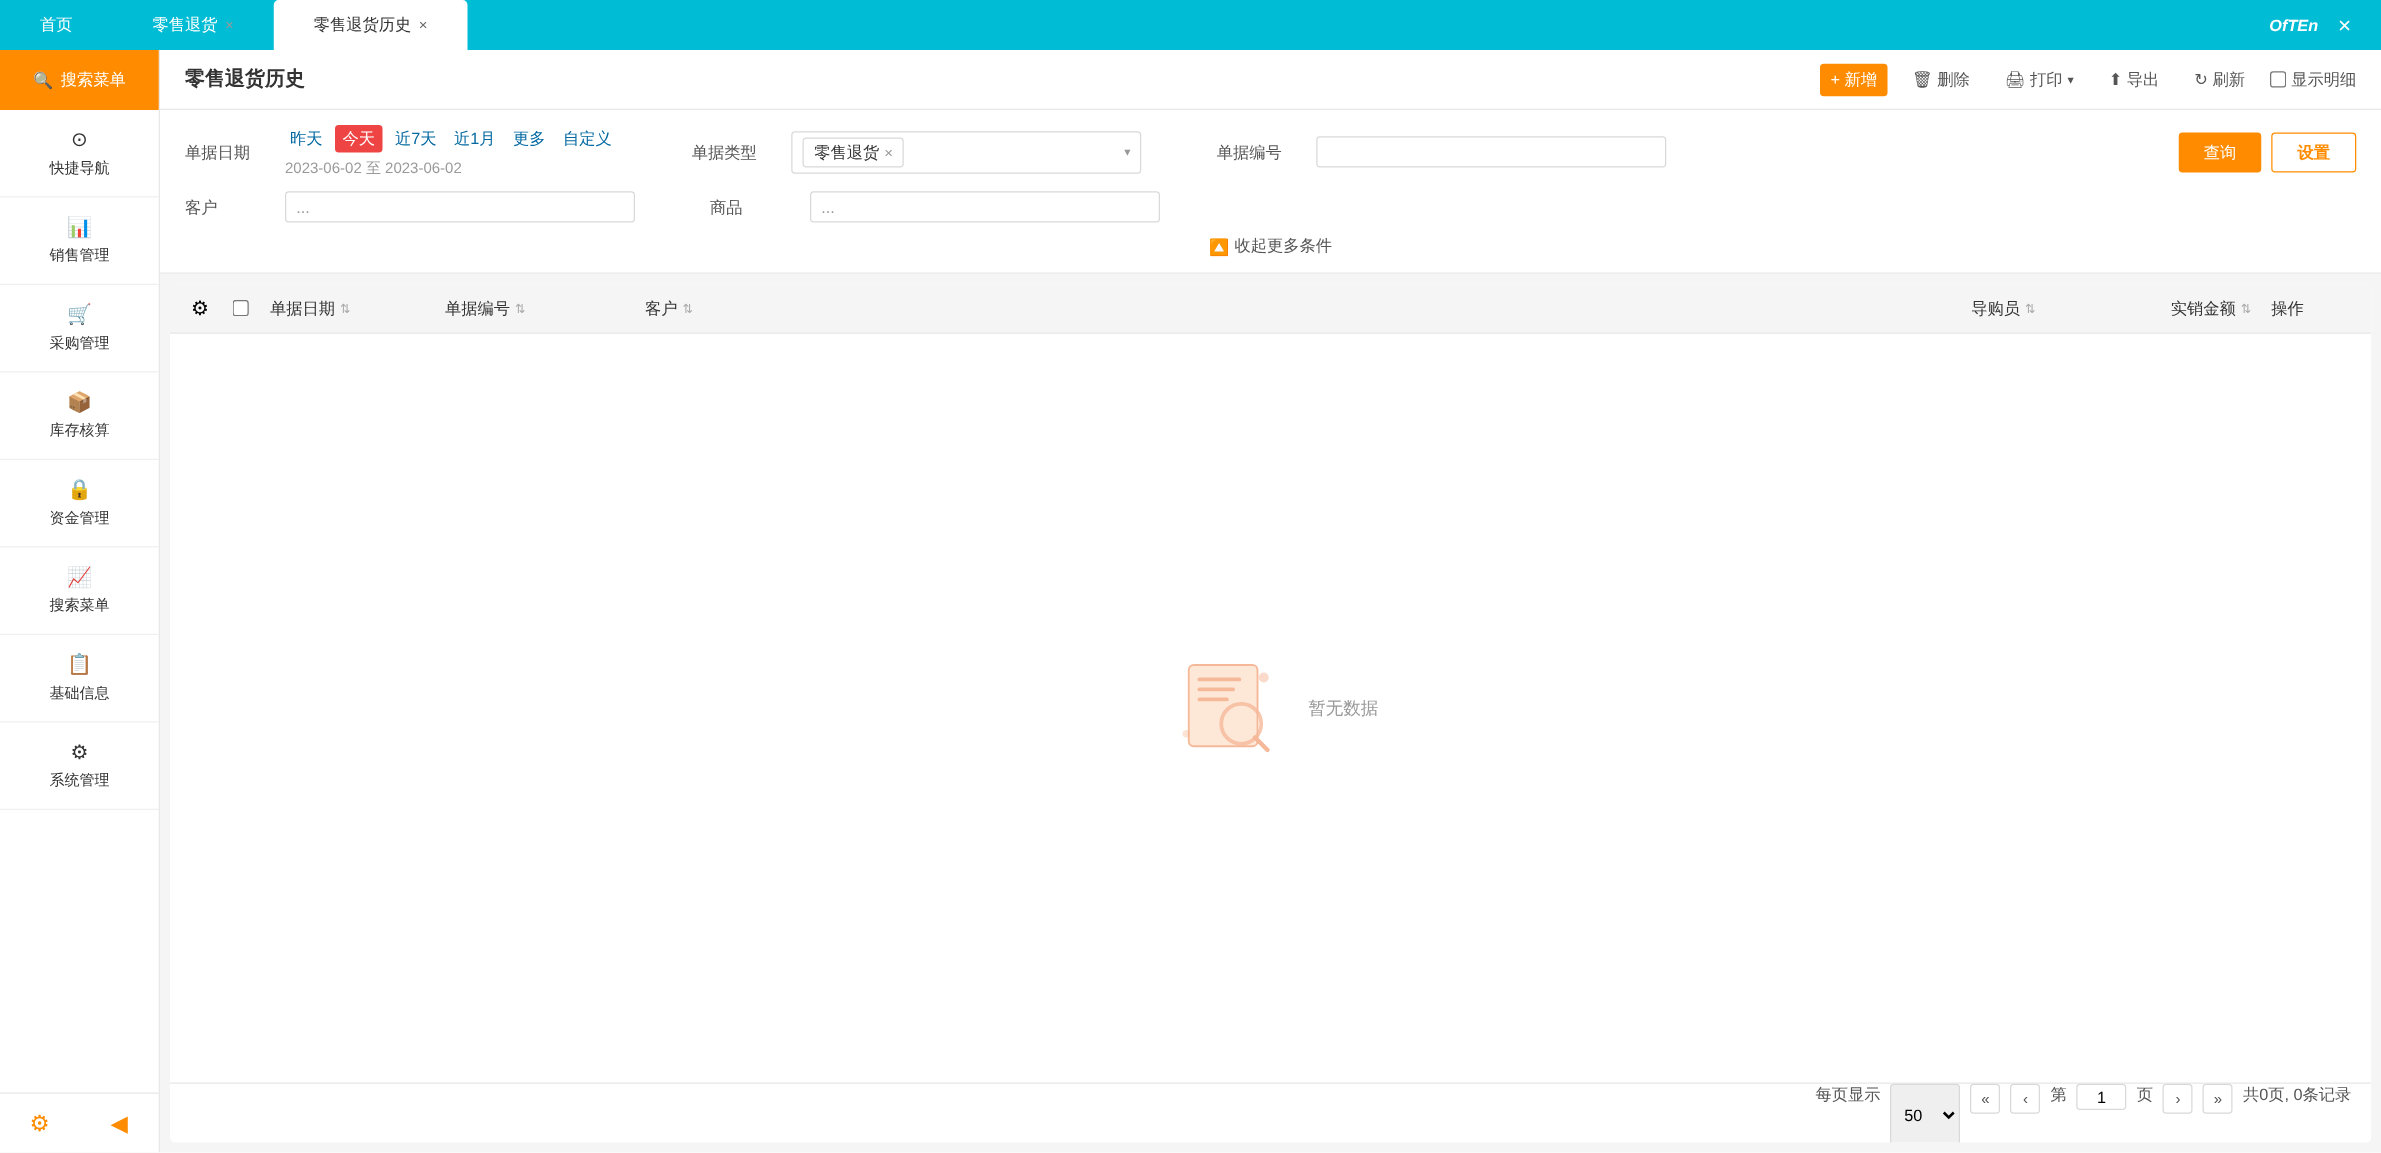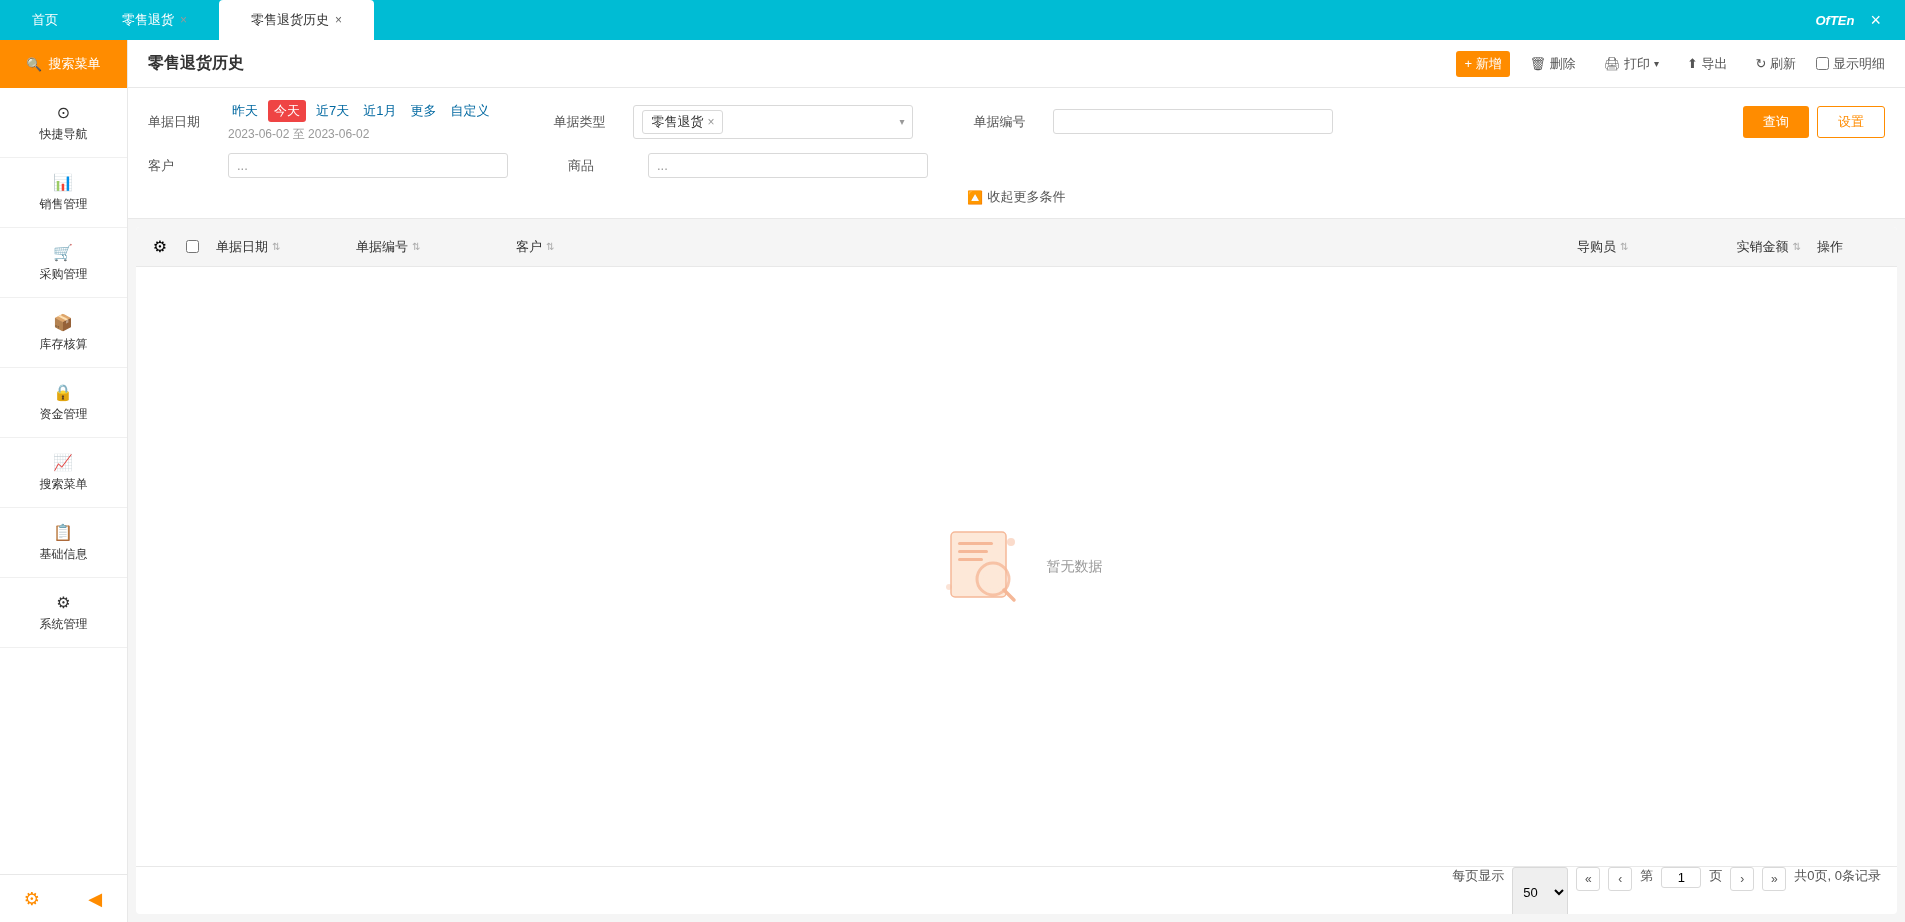--- a/index.html
+++ b/index.html
@@ -502,21 +502,21 @@
           <span class="chevron">▾</span>
         </div>
 
         <span class="filter-label" style="margin-left:40px;">单据编号</span>
         <input class="filter-input" type="text" style="min-width: 280px;">
 
         <div style="margin-left:auto;display:flex;gap:8px;">
           <div class="toolbar-btn primary" style="background:#ff8c00;color:#fff;padding:6px 20px;">
             <span>查询</span>
           </div>
-          <div class="toolbar-btn secondary" style="padding:6px 20px;">
+          <div class="toolbar-btn secondary" style="padding:6px 20px;font-weight:bold;">
             <span>设置</span>
           </div>
         </div>
       </div>
 
       <div class="filter-row">
 
         <span class="filter-label">客户</span>
         <div class="filter-select" style="min-width:280px;">
           <span class="filter-ellipsis">...</span>

